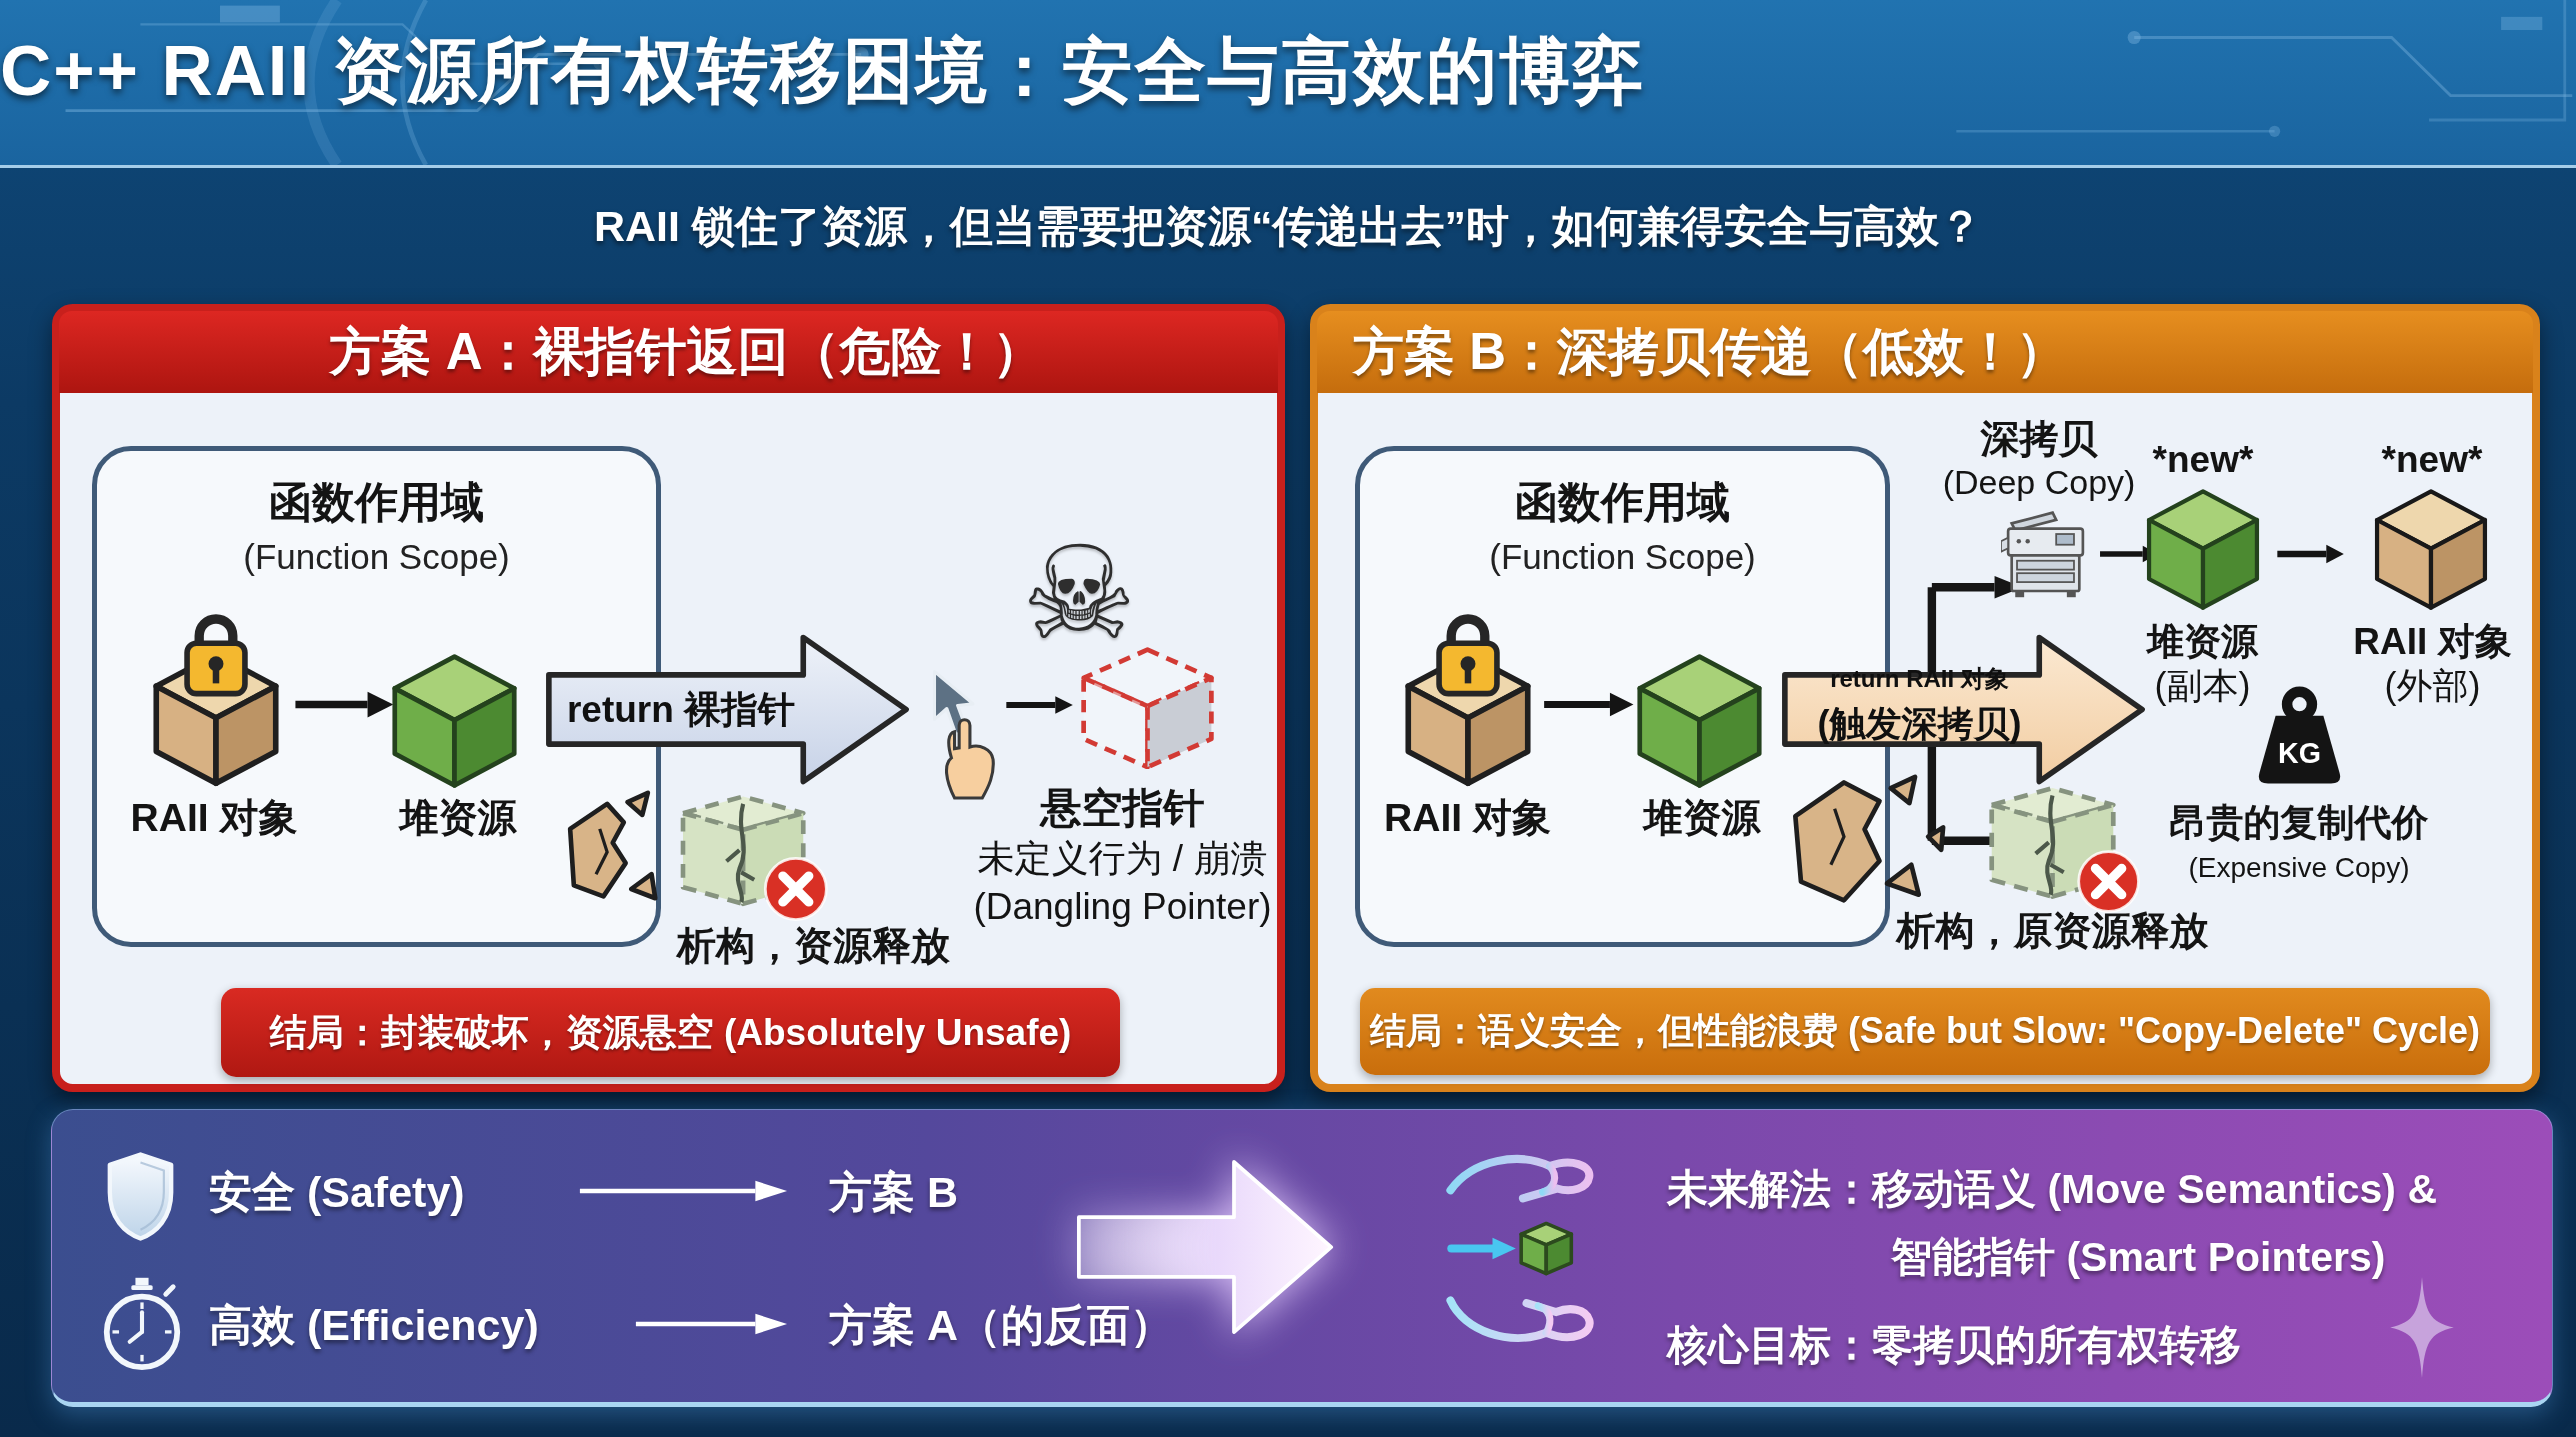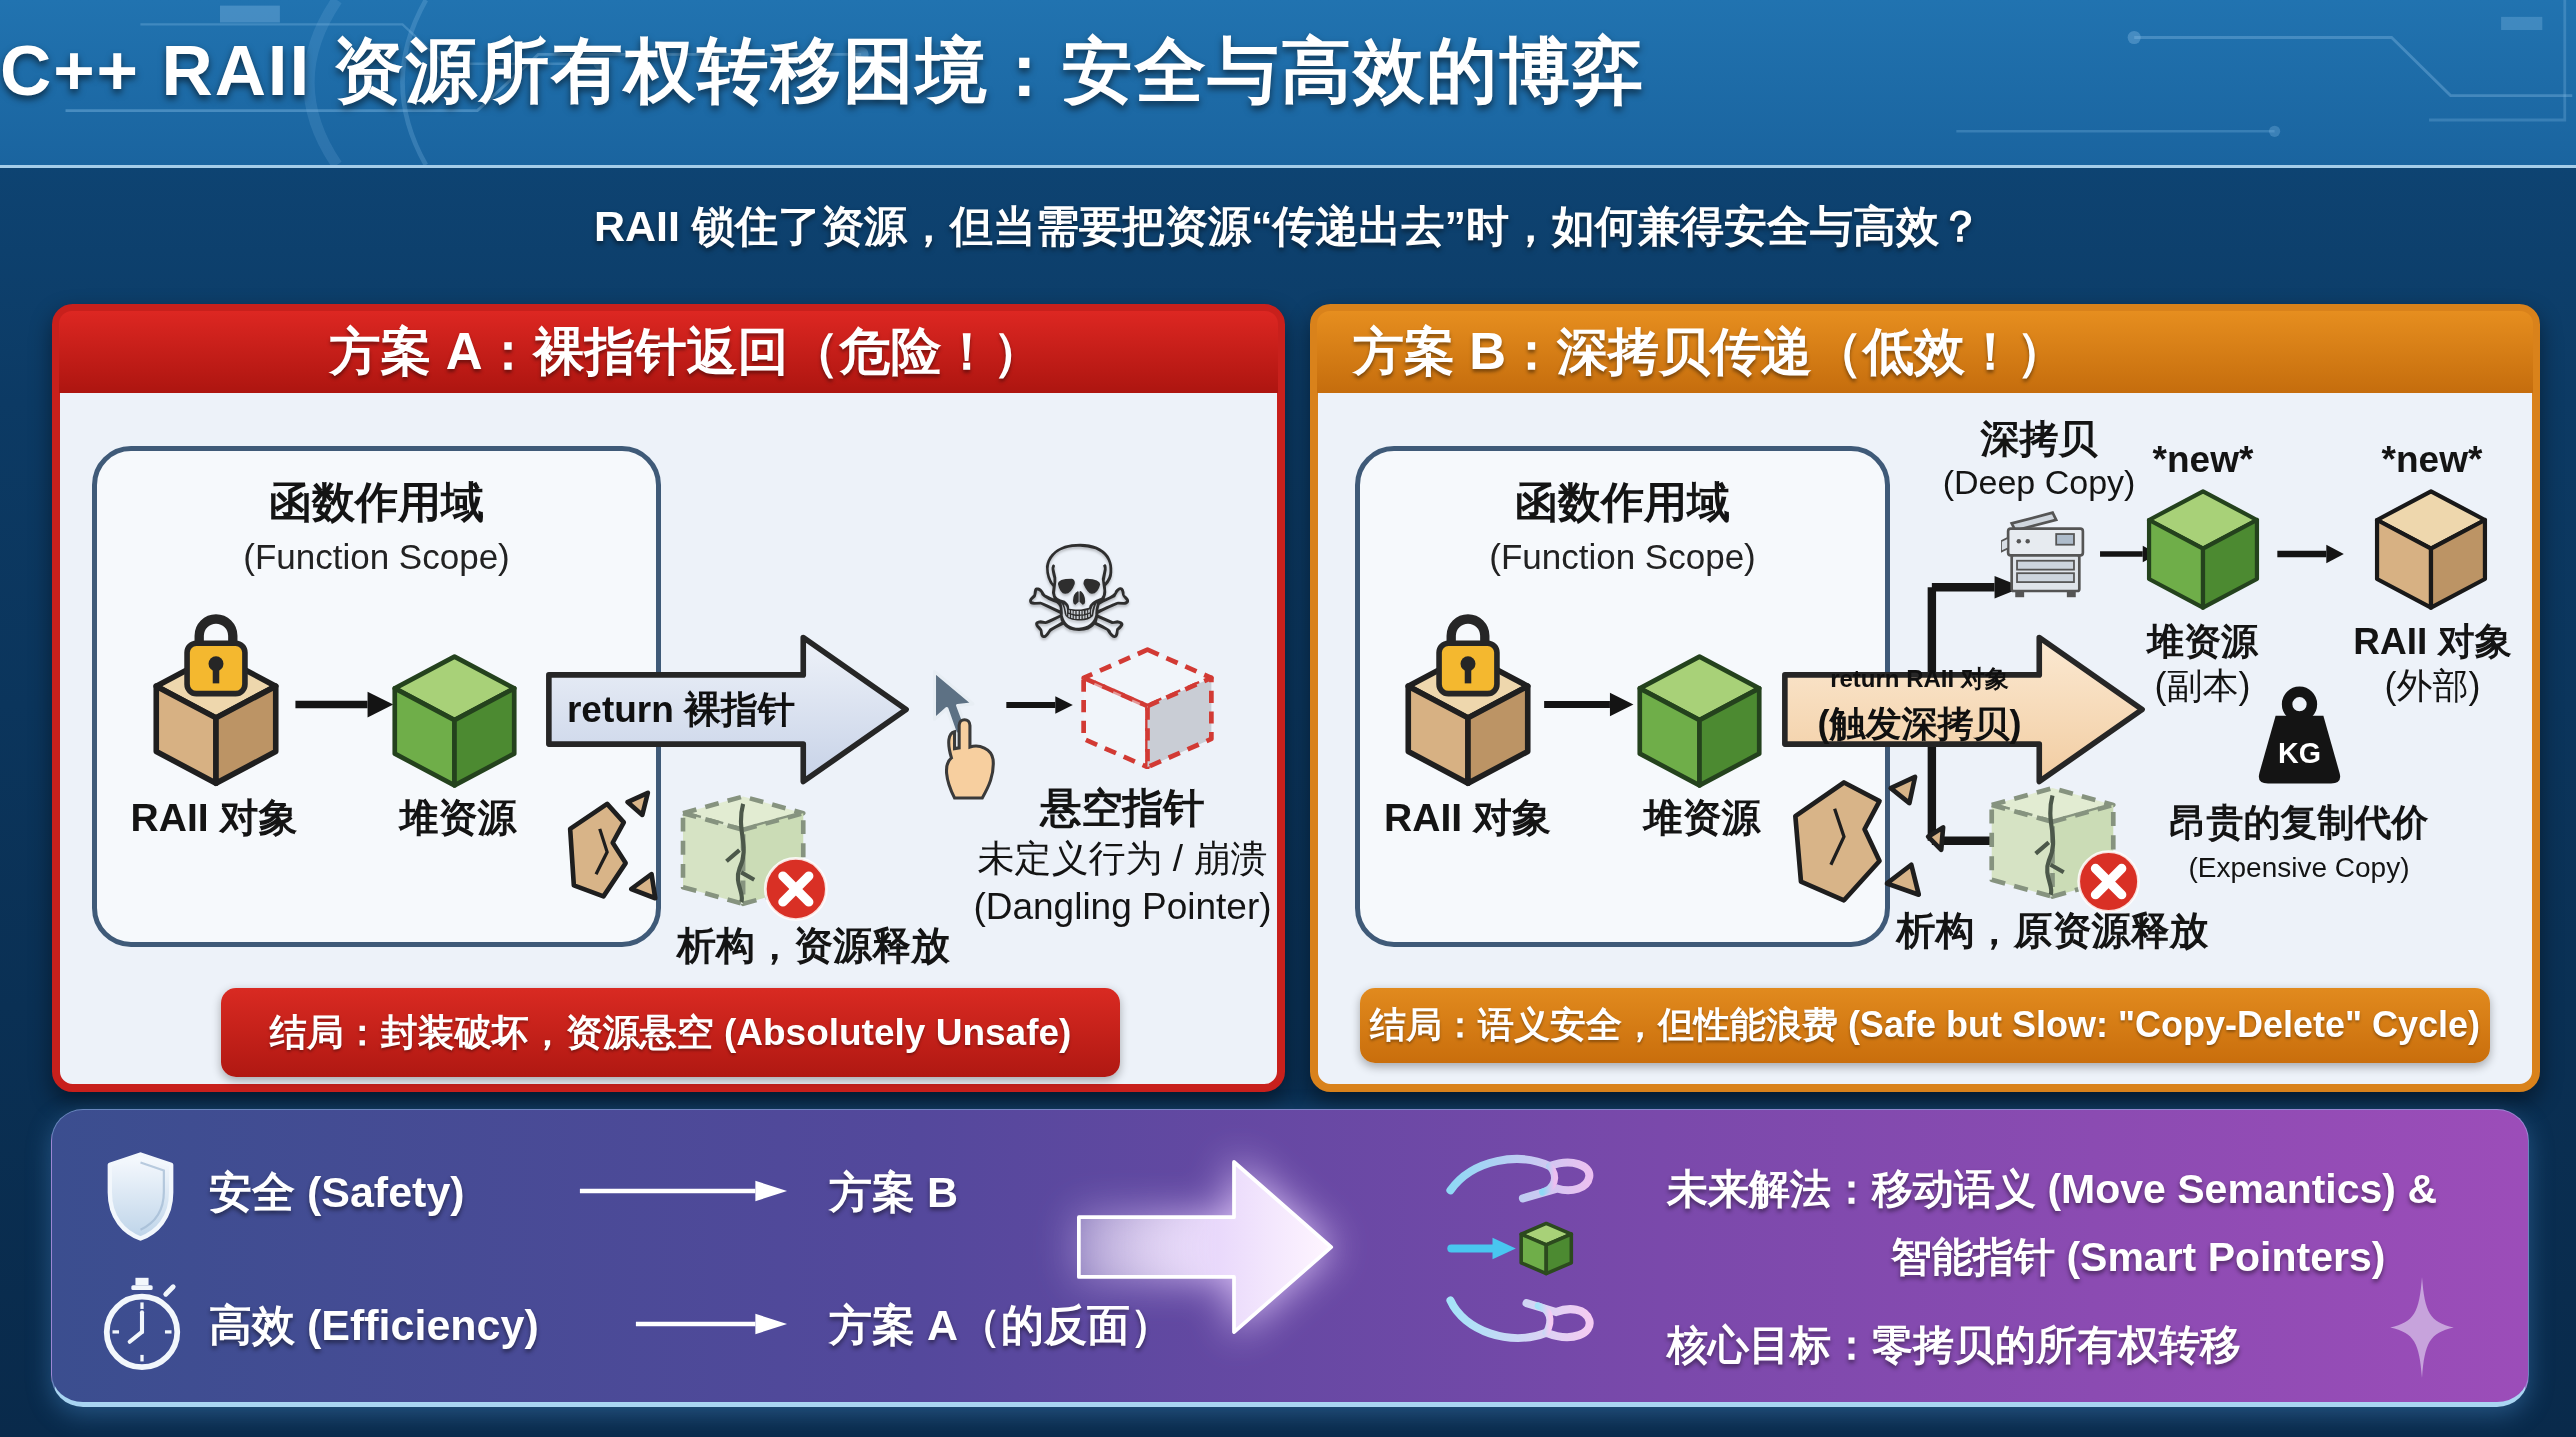--- a/index.html
+++ b/index.html
@@ -48,25 +48,26 @@
   .b{font-weight:bold;}
   .banner{
     position:absolute;border-radius:15px;display:flex;align-items:center;justify-content:center;
     color:#fff;font-weight:bold;text-shadow:0 1.9px 2.8px rgba(0,0,0,0.35);
     box-shadow:0 3.7px 9.4px rgba(0,0,0,0.3);
   }
   #bannerA{background:linear-gradient(180deg,#d92a22,#b01812);font-size:37px;}
   #bannerB{background:linear-gradient(180deg,#e18a1e,#c96e0c);font-size:36px;}
   .skull{font-size:129px;color:#2e2e2e;text-shadow:0 1.9px 2.8px rgba(0,0,0,0.25);line-height:1;}
   #footerPanel{
-    position:absolute;left:51px;top:1109px;width:2476px;height:292px;border-radius:32px;
+    position:absolute;left:51px;top:1109px;width:2476px;height:292px;border-radius:22px;
     background:linear-gradient(90deg,#3b4e8f 0%,#54489c 35%,#7a49ab 65%,#9c4db9 100%);
     border:1.9px solid rgba(160,205,245,0.45);
     border-bottom:5.6px solid #a9d5f2;
     box-shadow:0 7.5px 24px rgba(90,160,230,0.35);
+    padding-left:24px;
   }
   .ftext{position:absolute;color:#fff;font-weight:bold;font-size:43px;text-shadow:0 2.8px 4.7px rgba(0,0,0,0.45);}
   .ftext2{position:absolute;color:#fff;font-weight:bold;font-size:41px;text-shadow:0 2.8px 4.7px rgba(0,0,0,0.45);}
   .arrow-overlay{position:absolute;text-align:center;color:#101010;font-weight:bold;}
 </style>
 </head>
 <body>
 
 <svg width="0" height="0" style="position:absolute">
   <defs>
@@ -353,21 +354,21 @@
       </g>
       <path d="M285,26 C277,56 293,71 281,96 C275,111 287,124 283,132 M281,76 L267,88 M283,100 L297,108" stroke="#4c584a" stroke-width="4.5" fill="none"></path>
       <g>
         <circle cx="345" cy="118" r="32" fill="#d93025" stroke="#ffffff" stroke-width="3" stroke-opacity="0.85"></circle>
         <line x1="331" y1="104" x2="359" y2="132" stroke="#fff" stroke-width="10" stroke-linecap="round"></line>
         <line x1="359" y1="104" x2="331" y2="132" stroke="#fff" stroke-width="10" stroke-linecap="round"></line>
       </g>
     </svg>
     <div class="lbl b" style="left:552px;top:592px;width:365px;font-size:39px">析构，原资源释放</div>
 
-    <div class="banner" id="bannerB" style="left:42px;top:676px;width:1130px;height:75px">
+    <div class="banner" id="bannerB" style="left:42px;top:676px;width:1130px;height:87px">
       <span>结局：语义安全，但性能浪费 (Safe but Slow: "Copy-Delete" Cycle)</span>
     </div>
   </div>
 
   <div id="footerPanel">
 
     <svg class="abs" style="left:52px;top:34px;width:73px;height:105px" viewBox="0 0 100 125">
       <path d="M50,5 L92,19 V57 C92,92 72,112 50,120 C28,112 8,92 8,57 V19 Z" fill="url(#gShield)" stroke="#f2f7fc" stroke-width="6" stroke-linejoin="round"></path>
       <path d="M50,16 L82,27 V56 C82,84 67,100 50,108" fill="none" stroke="#9fb8d2" stroke-width="3" opacity="0.7"></path>
     </svg>

